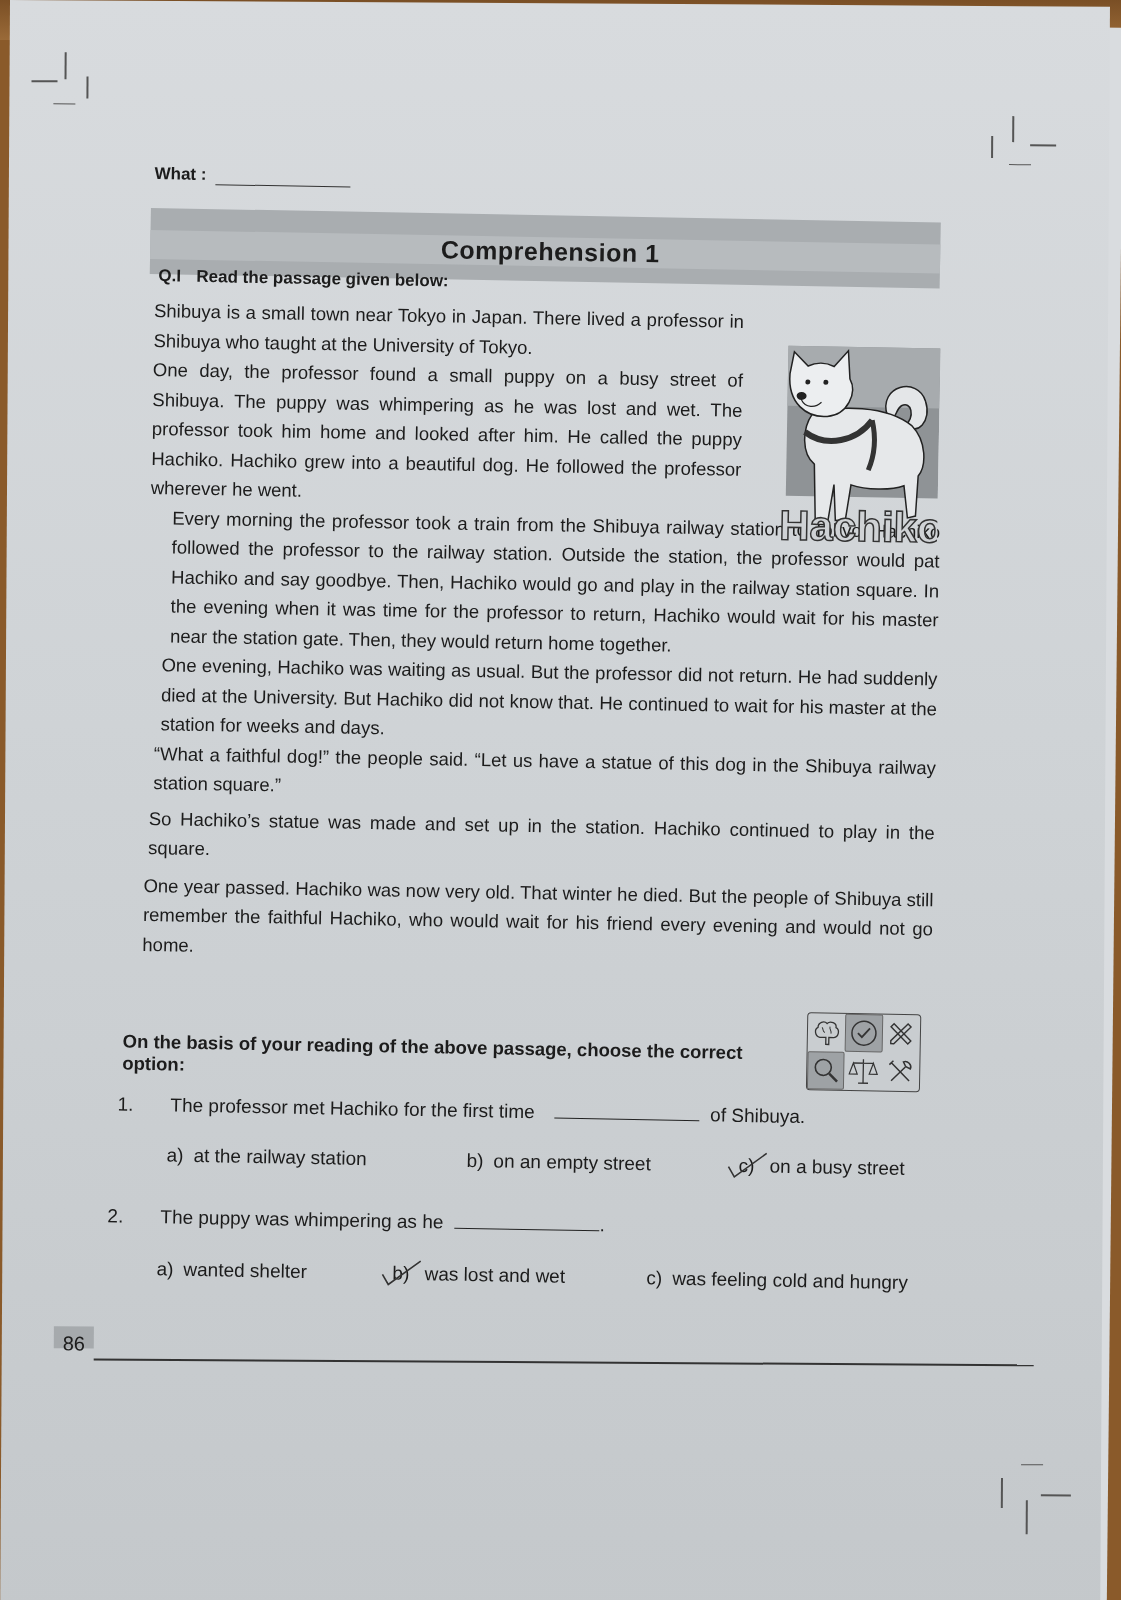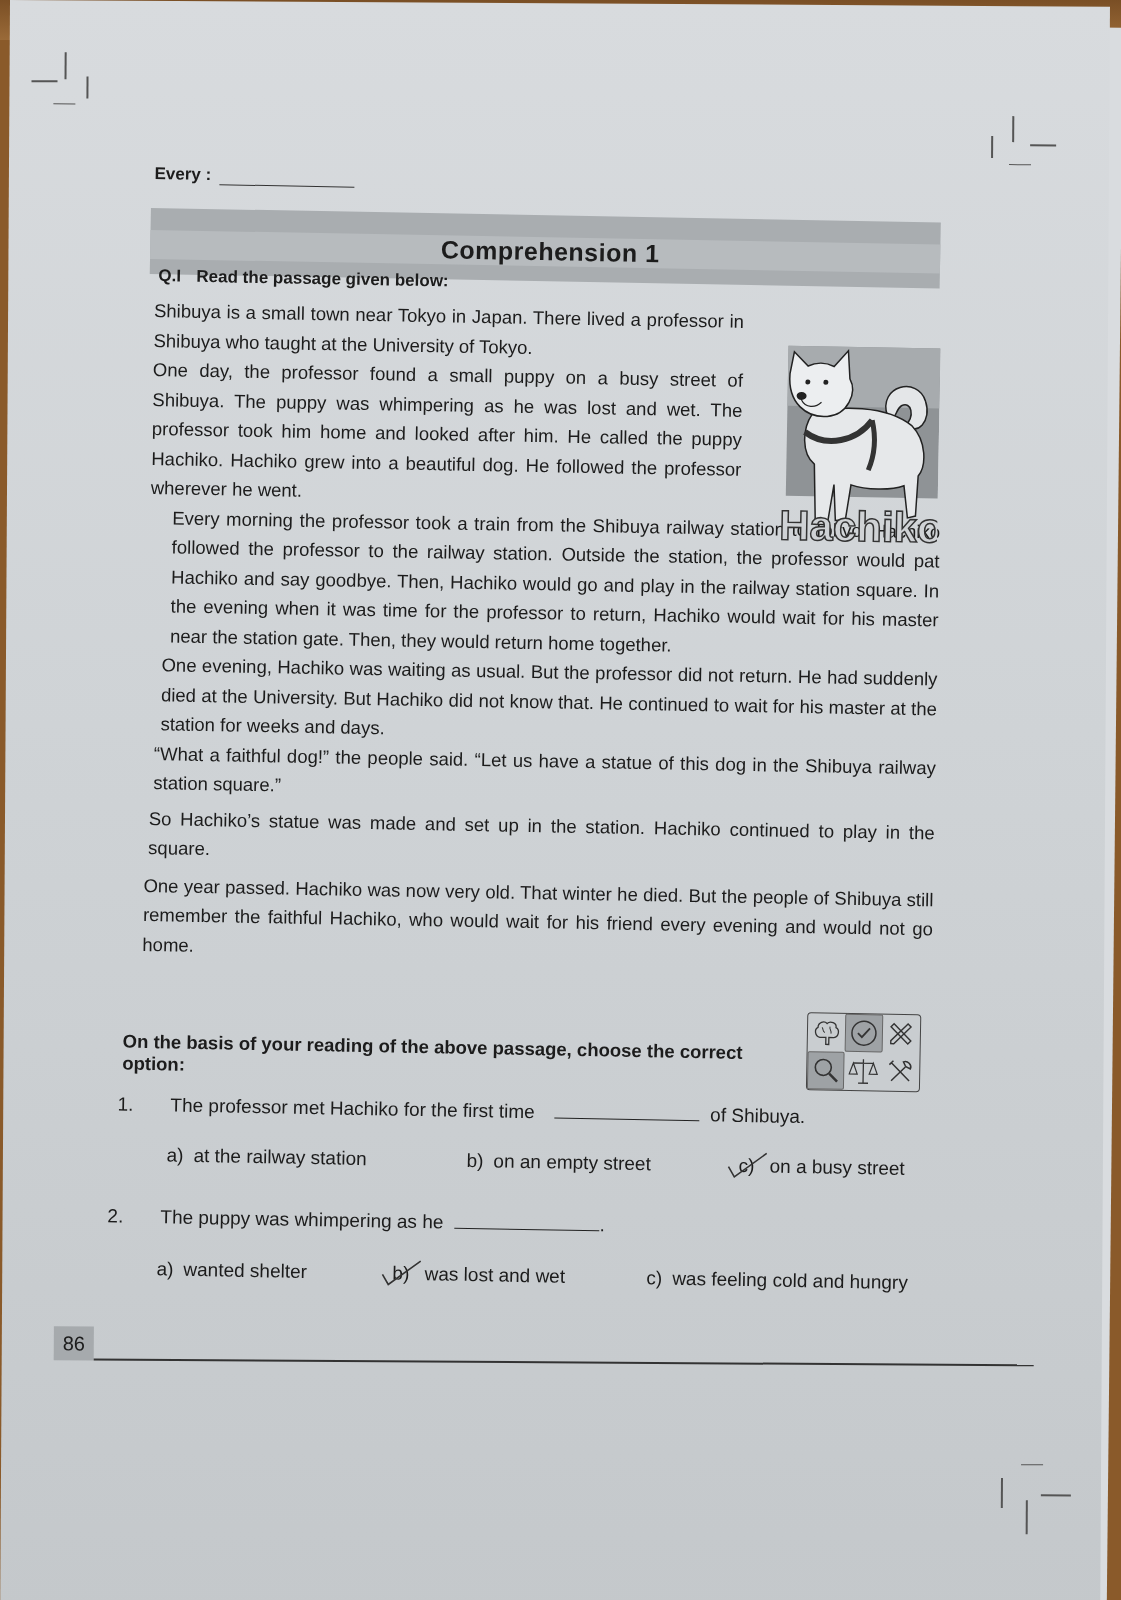--- a/index.html
+++ b/index.html
@@ -66,21 +66,21 @@
   .icon-cell { display: flex; align-items: center; justify-content: center; }
   .icon-cell.shaded { background: #9ea2a5; border: 1px solid #666; border-radius: 2px; }
   .question { position: absolute; font-size: 19px; }
   .question .num { display: inline-block; width: 48px; }
   .blank { display: inline-block; width: 145px; border-bottom: 1.5px solid #222; height: 14px; margin: 0 6px; }
   .options { position: absolute; font-size: 19px; }
   .opt { position: absolute; white-space: nowrap; }
   .opt .letter { margin-right: 10px; position: relative; }
   .tick-mark { position: absolute; left: -12px; top: -6px; }
   .page-num {
-    position: absolute; left: 52px; top: 1326px; width: 40px; height: 34px;
+    position: absolute; left: 52px; top: 1326px; width: 40px; height: 22px;
     background: #a6aaad; font-size: 20px; text-align: center; line-height: 34px;
   }
   .footer-line {
     position: absolute; left: 92px; top: 1358px; width: 940px; height: 2px; background: #333;
   }
 </style>
 </head>
 <body>
 
 <div class="table-edge-top"></div>
@@ -96,21 +96,21 @@
   <div class="crop" style="left:1021px;top:138px;width:26px;height:2px;"></div>
   <div class="crop" style="left:982px;top:130px;width:2px;height:22px;"></div>
   <div class="crop" style="left:1000px;top:158px;width:22px;height:1px;"></div>
   <div class="crop" style="left:1020px;top:1458px;width:22px;height:1px;"></div>
   <div class="crop" style="left:1000px;top:1472px;width:2px;height:30px;"></div>
   <div class="crop" style="left:1040px;top:1488px;width:30px;height:2px;"></div>
   <div class="crop" style="left:1025px;top:1494px;width:2px;height:34px;"></div>
 
   <div class="content">
     <div class="date-row">
-      <span>Every :</span>
+      <span>What :</span>
       <span class="date-line"></span>
     </div>
 
     <div class="title-bar">
       <div class="title-text">Comprehension 1</div>
     </div>
 
     <div class="q-head">
       <span class="qnum">Q.I</span>
       <span>Read the passage given below:</span>

